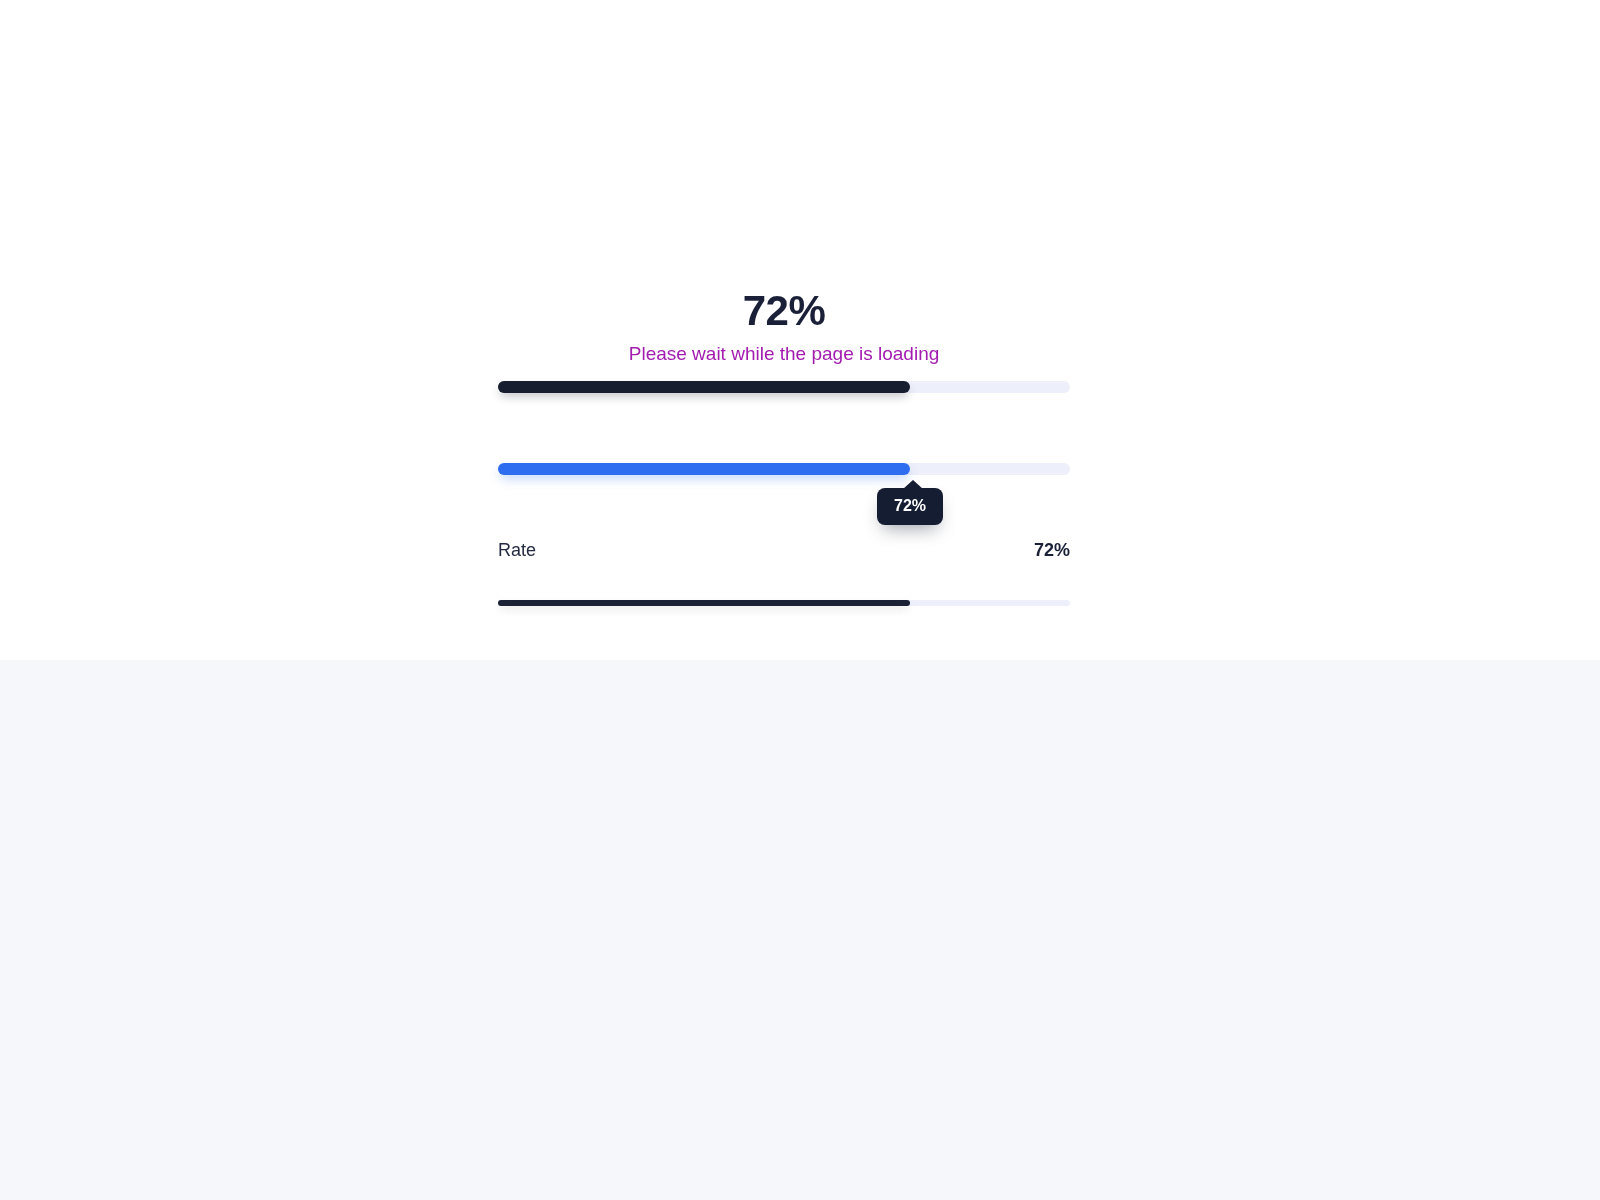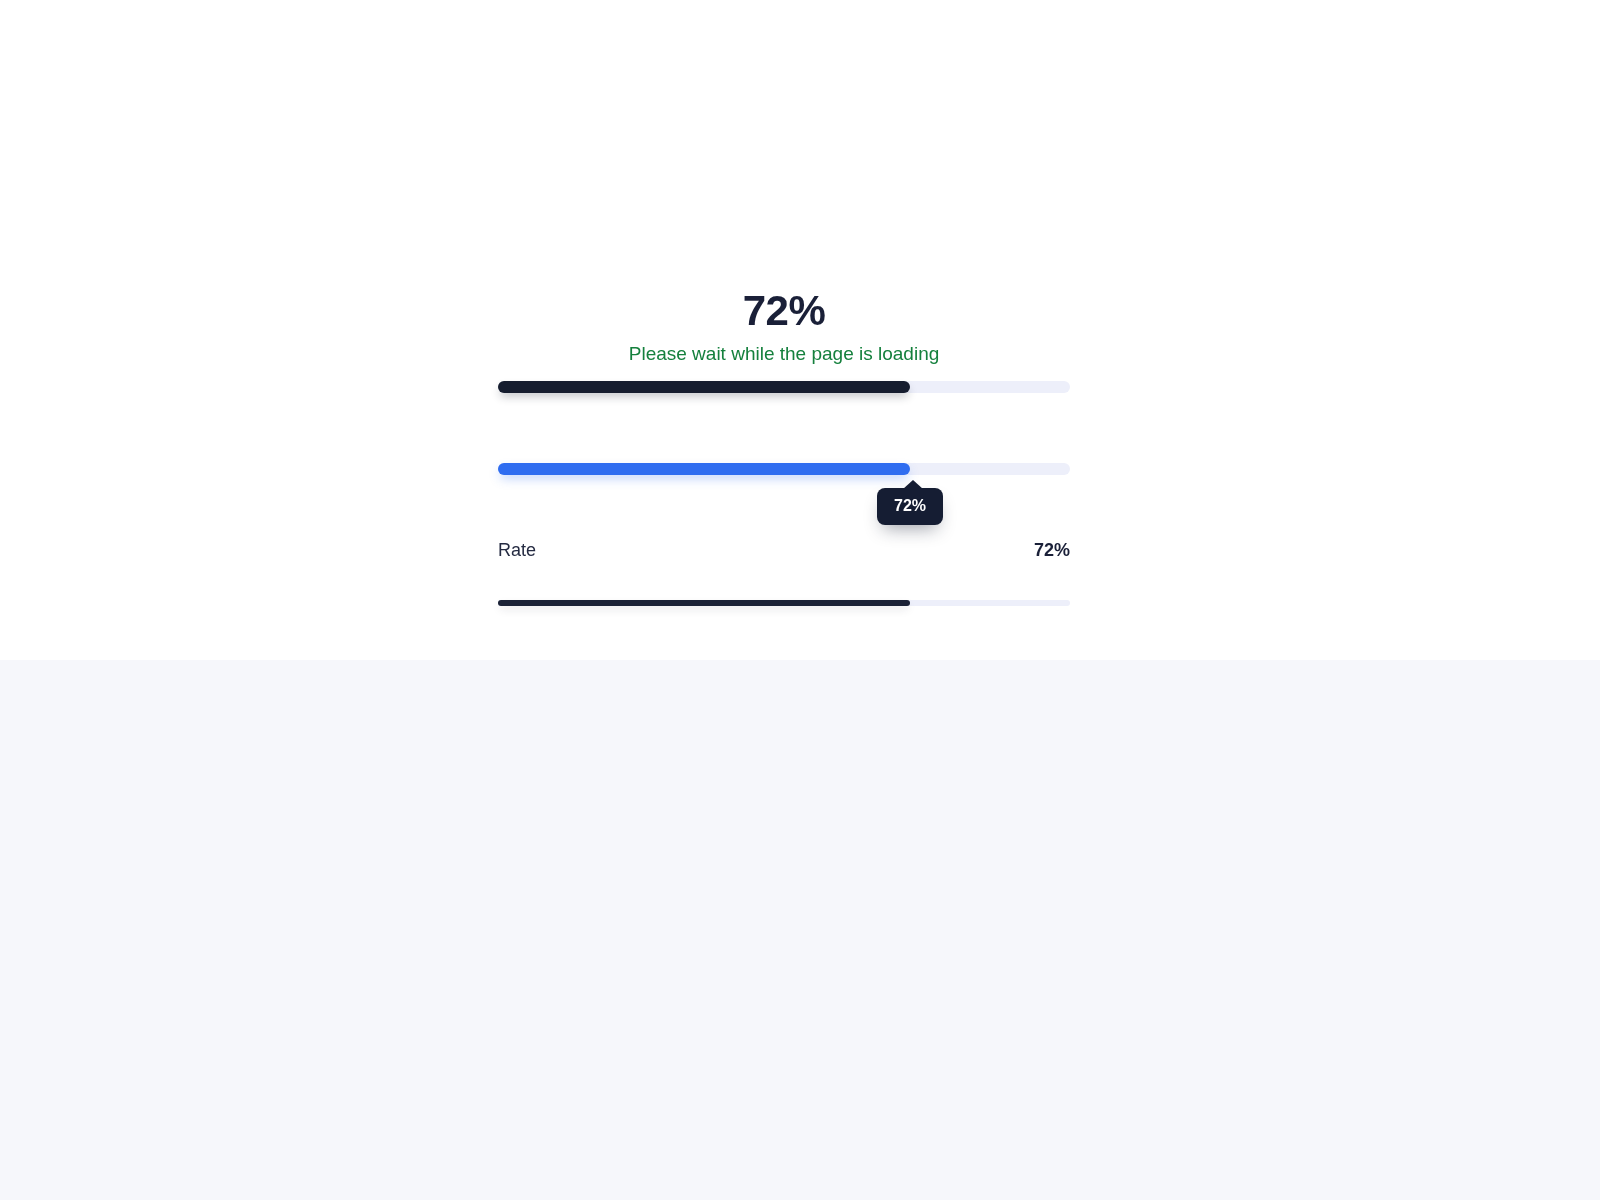--- a/index.html
+++ b/index.html
@@ -52,21 +52,21 @@
     font-size: 42px;
     font-weight: 700;
     letter-spacing: -0.5px;
     color: #1a2038;
     line-height: 1.08;
   }
   .subtitle {
     margin-top: 9px;
     font-size: 19px;
     font-weight: 400;
-    color: #15803d;
+    color: #a21caf;
     line-height: 1.25;
   }
 
   
   .bar-track {
     position: relative;
     width: 572px;
     height: 12px;
     border-radius: 999px;
     background: #edeffa;

